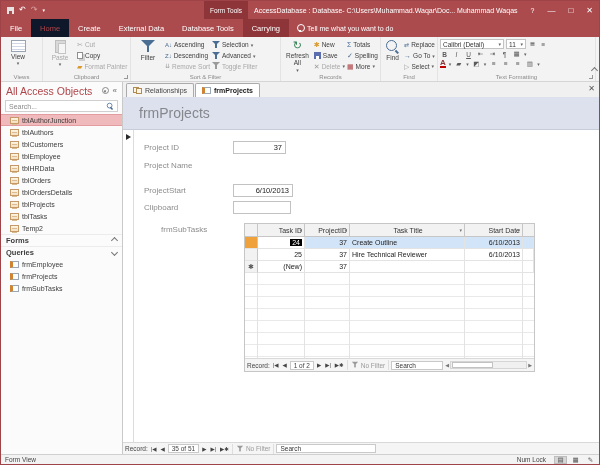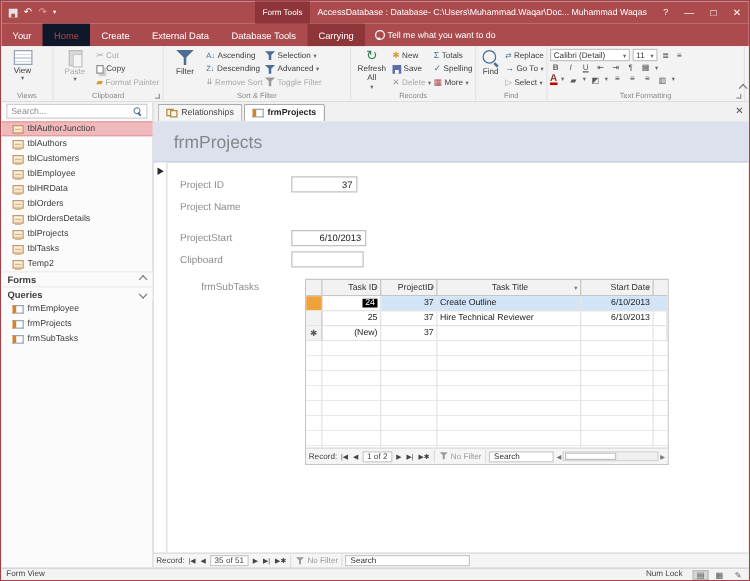--- a/index.html
+++ b/index.html
@@ -154,21 +154,21 @@
   <div class="t-right">
     <span>Muhammad Waqas</span>
     <span>?</span>
     <span class="winbtn">—</span>
     <span class="winbtn">□</span>
     <span class="winbtn">✕</span>
   </div>
 </div>
 
 <div class="abs tabrow">
-  <div class="rtab">Your</div>
+  <div class="rtab">File</div>
   <div class="rtab active">Home</div>
   <div class="rtab">Create</div>
   <div class="rtab">External Data</div>
   <div class="rtab">Database Tools</div>
   <div class="rtab ctx">Carrying</div>
   <div class="tellme">
     <span class="bulb"></span>
     <span>Tell me what you want to do</span>
   </div>
 </div>
@@ -348,20 +348,28 @@
     <div class="glabel">Text Formatting</div>
     <div class="launcher"></div>
   </div>
 
   <div style="position:relative;flex:1">
     <span class="chev up" style="position:absolute;right:4px;bottom:8px"></span>
   </div>
 </div>
 
 <div class="abs sidebar">
+  <div class="sb-title">
+    <span>All Access Objects</span>
+    <span class="spacer"></span>
+    <span class="sb-titleicons">
+      <span class="dd" style="border:1px solid #8a8a8a;border-radius:50%;width:7px;height:7px;display:inline-flex;align-items:center;justify-content:center">▾</span>
+      <span>«</span>
+    </span>
+  </div>
   <div class="sb-search">
     <span>Search...</span>
     <span class="spacer"></span>
     <span class="mag" style="transform:scale(.8)"></span>
   </div>
 
   <div class="item sel">
       <span class="ticon"></span>
       <span>tblAuthorJunction</span>
     </div>

